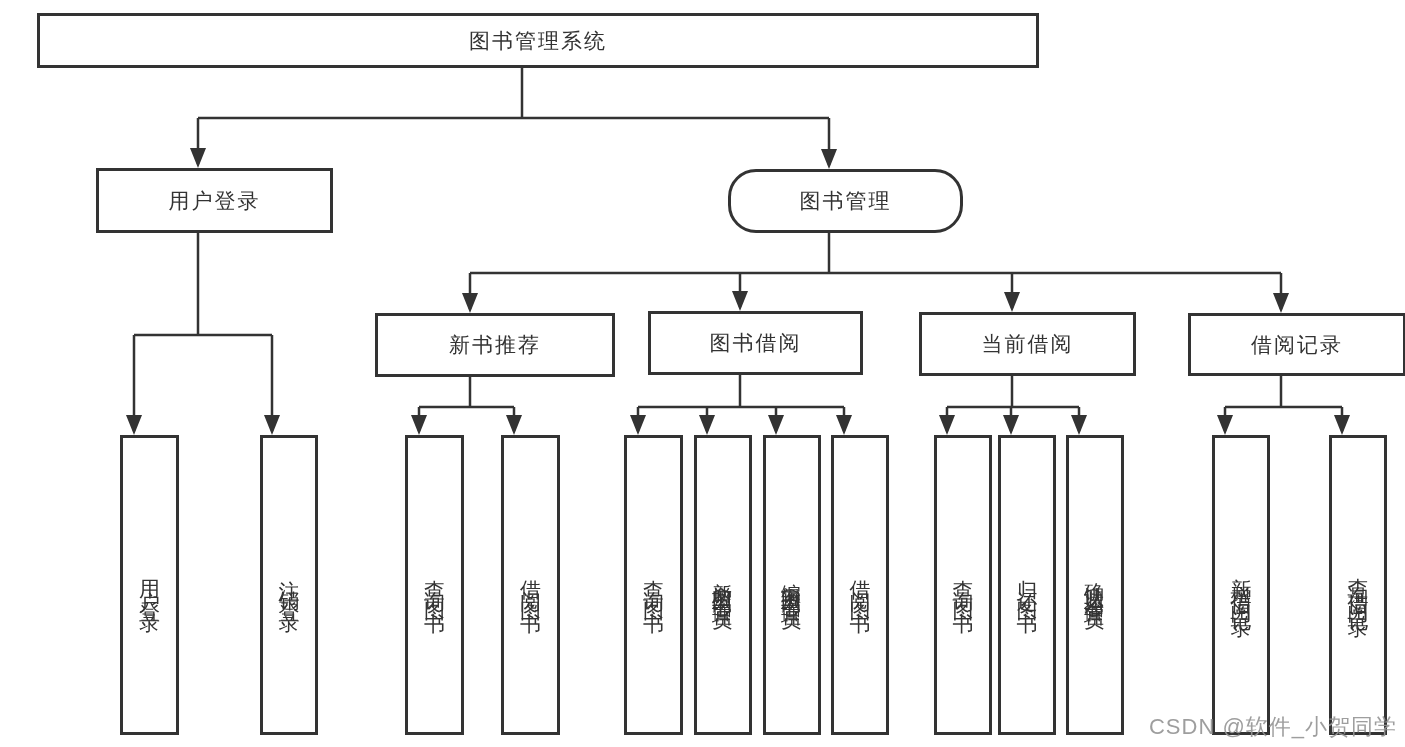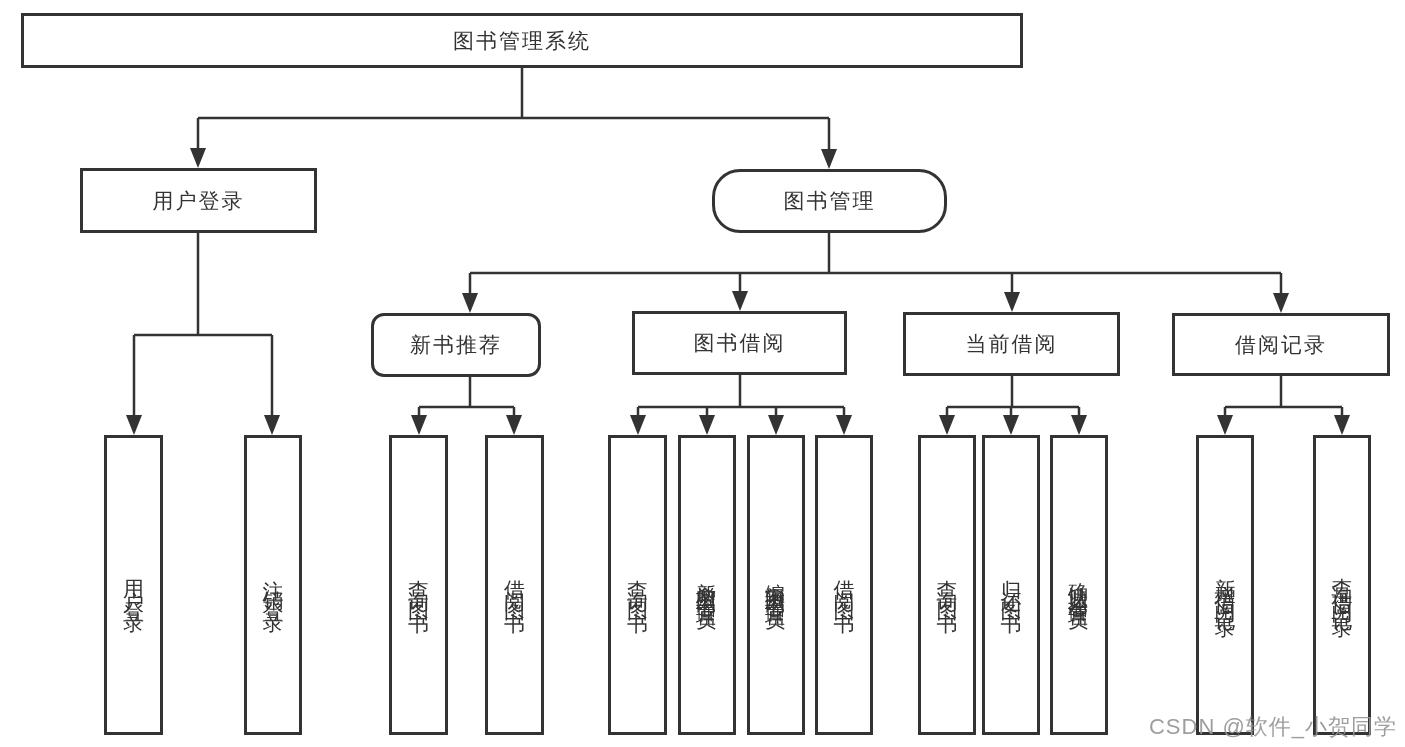--- a/index.html
+++ b/index.html
@@ -23,20 +23,21 @@
     border: 3px solid #333333;
     background: #ffffff;
     color: #333333;
     display: flex;
     align-items: center;
     justify-content: center;
     text-align: center;
     font-size: 21px;
     letter-spacing: 2px;
     z-index: 1;
+    margin-left: 16px;
   }
   .vbox {
     writing-mode: vertical-rl;
     text-orientation: mixed;
     letter-spacing: 2px;
   }
   .v4 { letter-spacing: 11px; }
   .v6 { letter-spacing: 8px; }
   .v9 { letter-spacing: 4px; font-size: 20px; }
   .watermark {
@@ -142,21 +143,21 @@
       <polygon points="1217,415 1233,415 1225,435"></polygon>
       <polygon points="1334,415 1350,415 1342,435"></polygon>
     </g>
   </svg>
 
   <div class="box" style="left:21px; top:13px; width:1002px; height:55px;">图书管理系统</div>
 
   <div class="box" style="left:80px; top:168px; width:237px; height:65px;">用户登录</div>
   <div class="box" style="left:712px; top:169px; width:235px; height:64px;border-radius:28px;">图书管理</div>
 
-  <div class="box" style="left:371px; top:313px; width:170px; height:64px;border-radius:13px;">新书推荐</div>
+  <div class="box" style="left:359px; top:313px; width:240px; height:64px;">新书推荐</div>
   <div class="box" style="left:903px; top:312px; width:217px; height:64px;">当前借阅</div>
   <div class="box" style="left:632px; top:311px; width:215px; height:64px;">图书借阅</div>
   <div class="box" style="left:1172px; top:313px; width:218px; height:63px;">借阅记录</div>
 
   <div class="box vbox v4" style="left:104px; top:435px; width:59px; height:300px;">用户登录</div>
   <div class="box vbox v4" style="left:244px; top:435px; width:58px; height:300px;">注销登录</div>
 
   <div class="box vbox v4" style="left:389px; top:435px; width:59px; height:300px;">查询图书</div>
   <div class="box vbox v4" style="left:485px; top:435px; width:59px; height:300px;">借阅图书</div>
 

